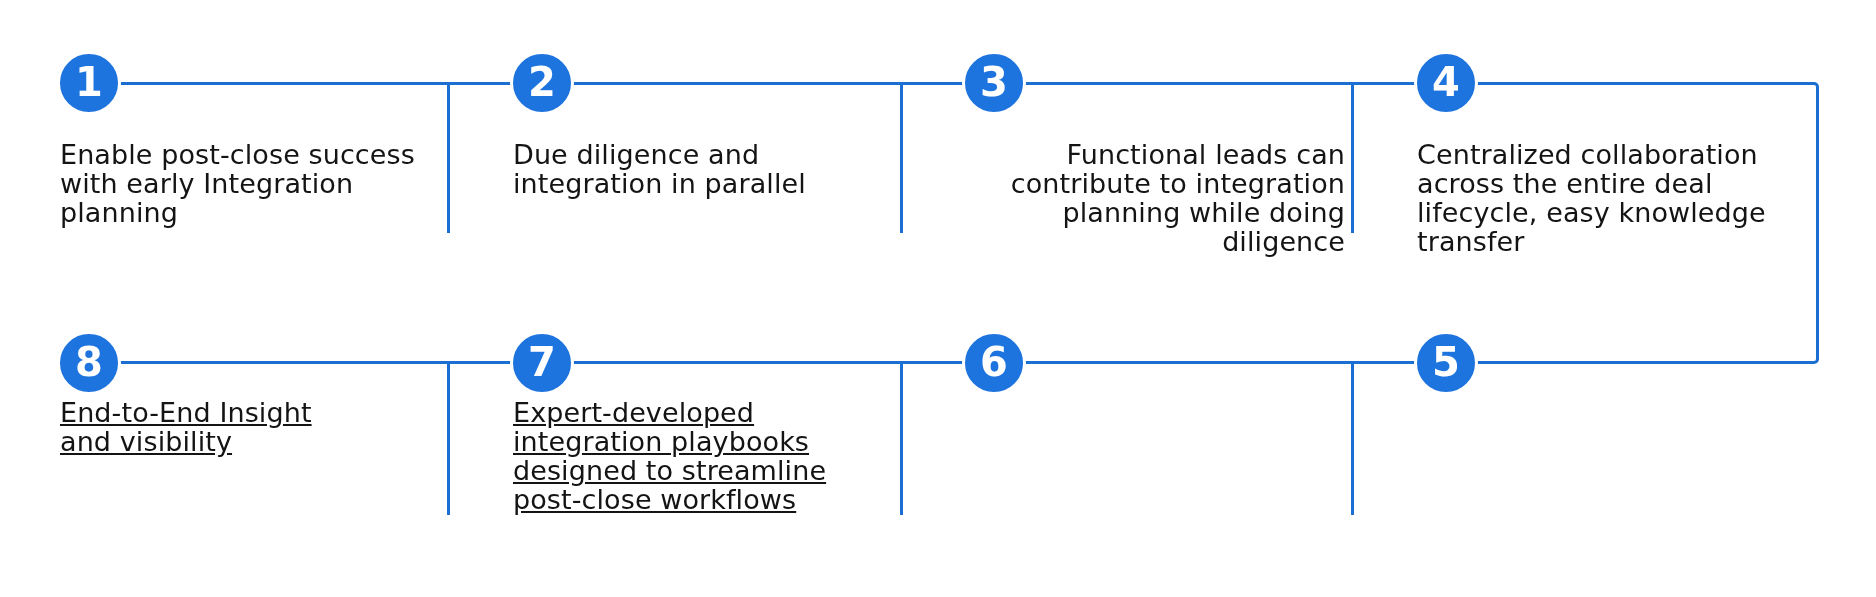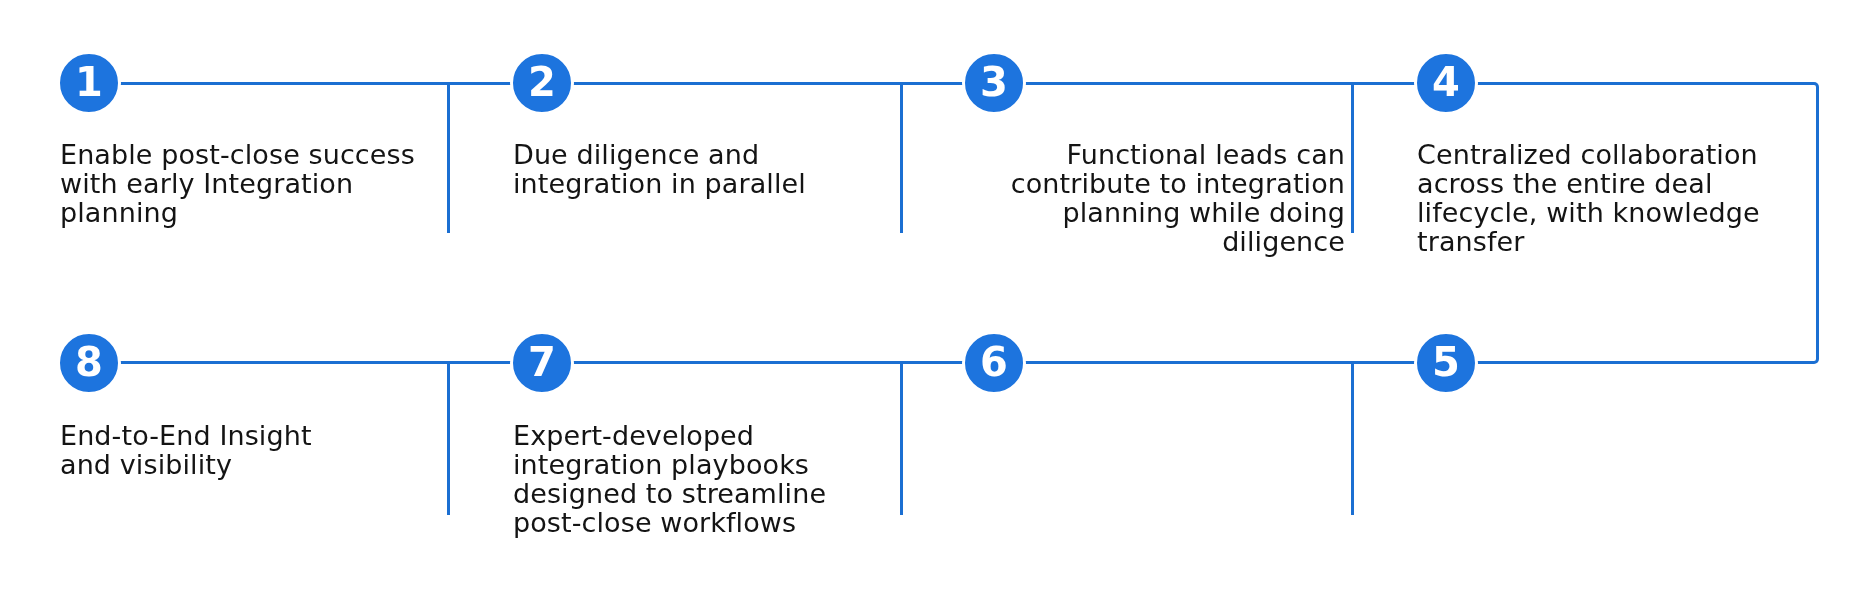--- a/index.html
+++ b/index.html
@@ -78,21 +78,21 @@
   .colC .badge, .badge.colC { left: 962px; }
   .colD .badge, .badge.colD { left: 1414px; }
   .label.colA { left: 60px; }
   .label.colB { left: 513px; }
   .label.colC { left: 965px; text-align: right; }
   .label.colD { left: 1417px; }
   
   .badge.rowTop { top: 51px; }
   .badge.rowBottom { top: 331px; }
   .label.rowTop { top: 140px; }
-  .label.rowBottom { top: 421px; }
+  .label.rowBottom { top: 398px; text-decoration: underline; }
 </style>
 </head>
 <body>
 
 <div id="canvas">
 
   <div class="connector"></div>
 
   <div class="divider row0 c1"></div>
   <div class="divider row0 c2"></div>
@@ -121,21 +121,21 @@
   <div class="label rowTop colC">Functional leads can
 contribute to integration
 planning while doing
 diligence</div>
 
   <div class="badge rowTop colD">
     <span>4</span>
   </div>
   <div class="label rowTop colD">Centralized collaboration
 across the entire deal
-lifecycle, with knowledge
+lifecycle, easy knowledge
 transfer</div>
 
   <div class="badge rowBottom colA">
     <span>8</span>
   </div>
   <div class="label rowBottom colA">End-to-End Insight
 and visibility</div>
 
   <div class="badge rowBottom colB">
     <span>7</span>

